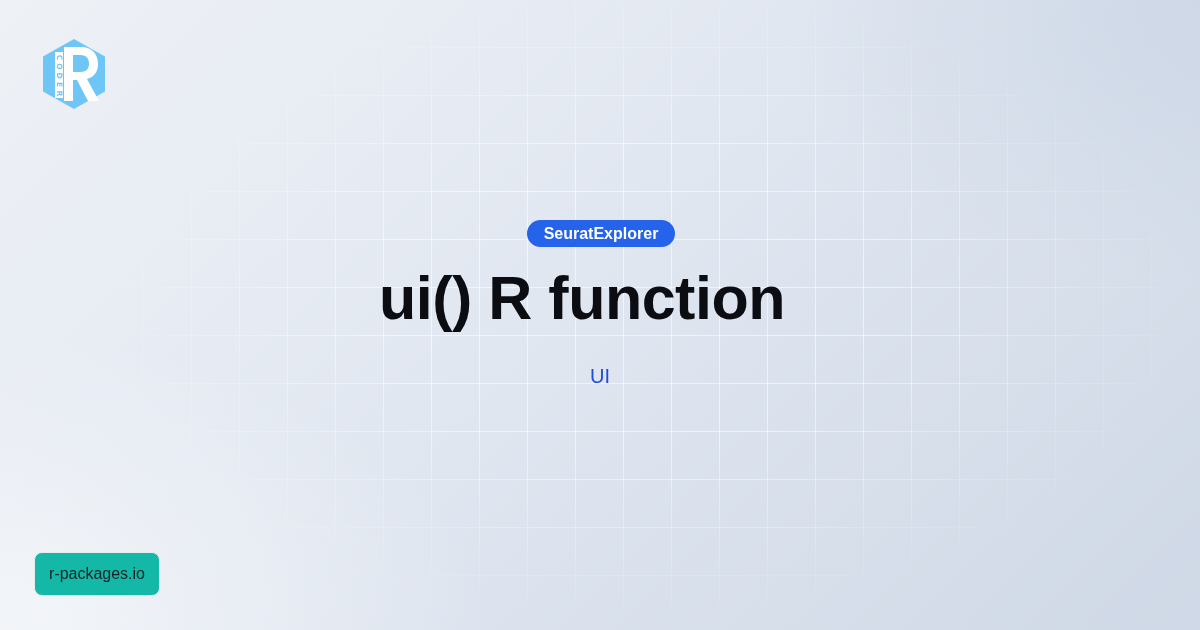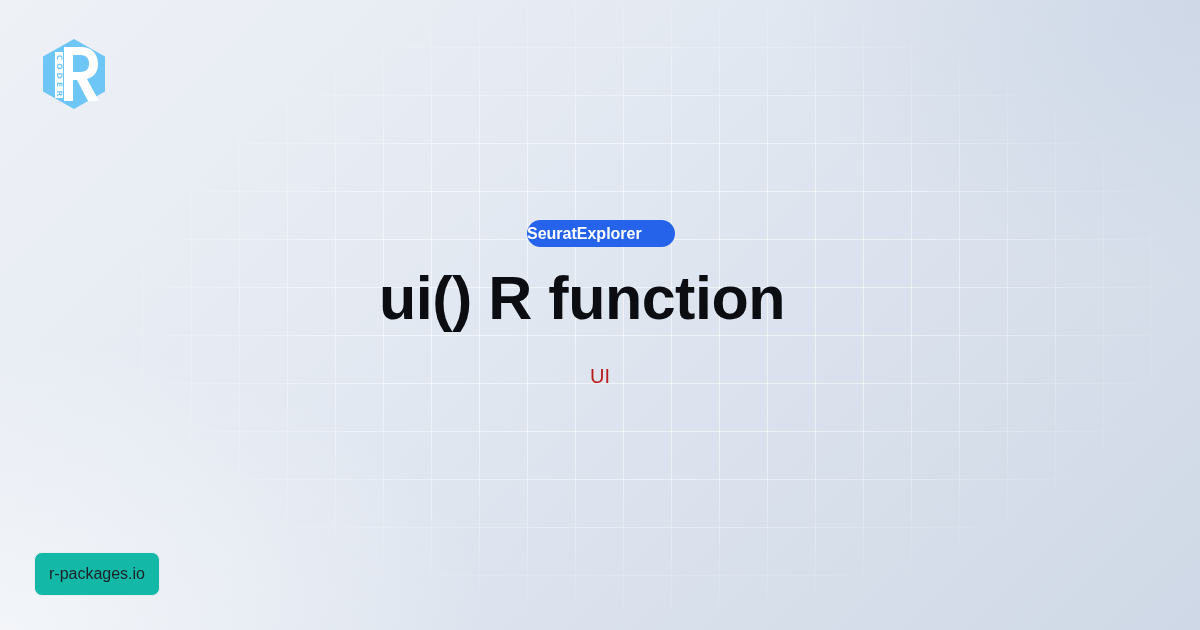--- a/index.html
+++ b/index.html
@@ -33,37 +33,37 @@
     .logo svg { width: 100%; height: 100%; display: block; }
     .badge {
       position: absolute; left: 527px; top: 220px;
       width: 148px; height: 27px;
       border-radius: 14px;
       background: #2563eb;
       color: #ffffff;
       font-weight: 700;
       font-size: 16px;
       line-height: 27px;
-      text-align: left;
+      text-align: center;
       letter-spacing: 0;
     }
     .title {
       position: absolute; left: 0; width: 1164px; top: 262px;
       text-align: center;
       font-size: 61px;
       font-weight: 700;
       color: #0b0d12;
       letter-spacing: -0.5px;
       line-height: 72px;
     }
     .subtitle {
       position: absolute; left: 0; width: 1200px; top: 364px;
       text-align: center;
       font-size: 20px;
-      color: #b91c1c;
+      color: #1d4ed8;
       line-height: 24px;
     }
     .footer-chip {
       position: absolute; left: 34px; top: 552px;
       width: 126px; height: 44px;
       border-radius: 8px;
       background: #14b8a6;
       border: 1px solid #e8ebf0;
       color: #1e2127;
       font-size: 16px;

